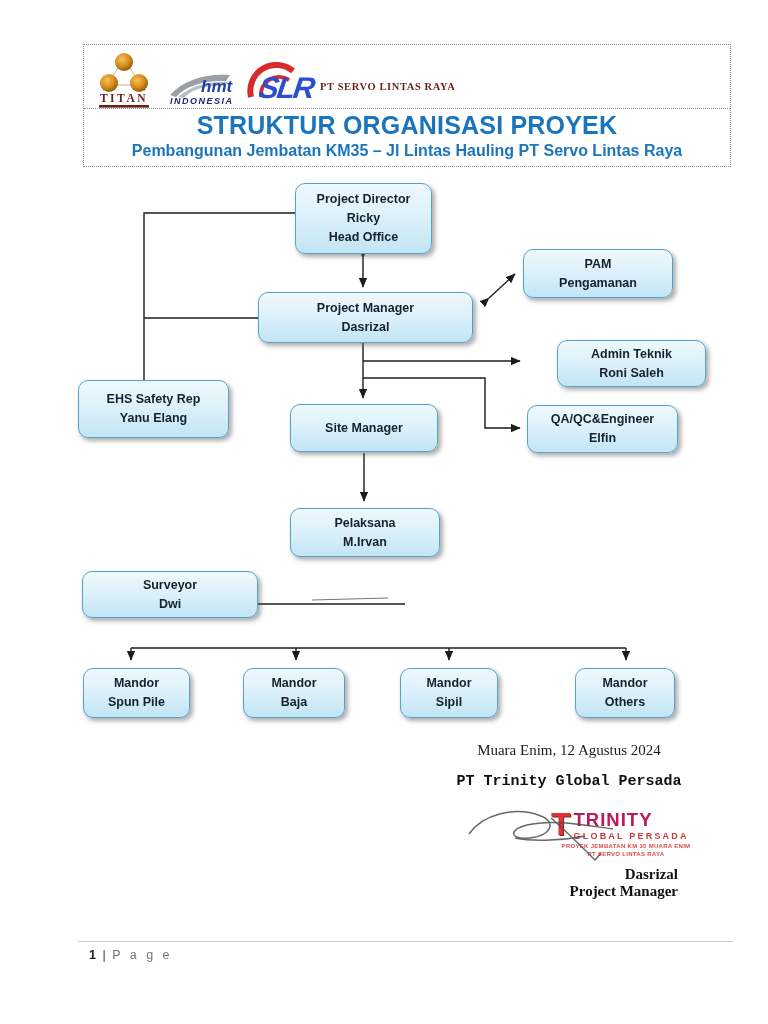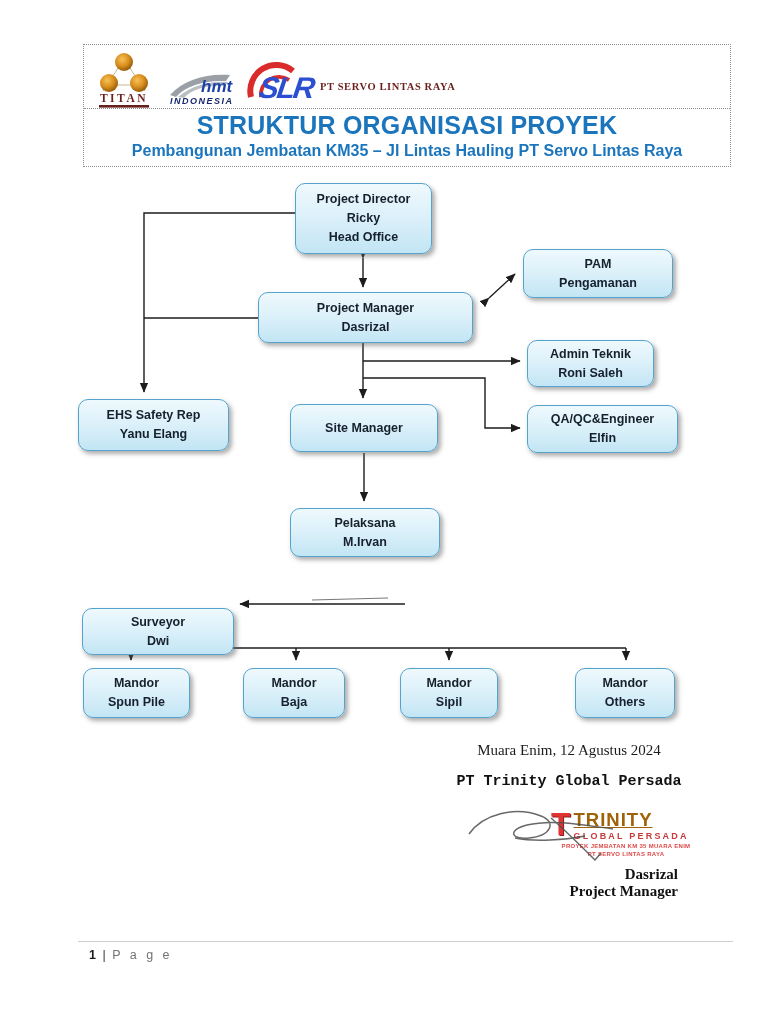--- a/index.html
+++ b/index.html
@@ -24,43 +24,43 @@
   
   .node{position:absolute;z-index:2;box-sizing:border-box;
         background:linear-gradient(180deg,#eef9fd 0%,#ddf1fa 45%,#c2e5f4 100%);
         border:1.6px solid #55a3cc;border-radius:10px;
         box-shadow:2.5px 3px 4px rgba(95,95,95,.5);
         display:flex;flex-direction:column;justify-content:center;
         font-weight:bold;font-size:12.5px;color:#16212d;line-height:1.5;text-align:center;}
   #nd-project-director{left:295px;top:183px;width:137px;height:71px}
   #nd-pam{left:523px;top:249px;width:150px;height:49px}
   #nd-project-manager{left:258px;top:292px;width:215px;height:51px}
-  #nd-admin-teknik{left:527px;top:340px;width:127px;height:47px}
-  #nd-ehs{left:78px;top:399px;width:151px;height:52px}
+  #nd-admin-teknik{left:557px;top:340px;width:149px;height:47px}
+  #nd-ehs{left:78px;top:380px;width:151px;height:58px}
   #nd-site-manager{left:290px;top:404px;width:148px;height:48px}
   #nd-qaqc{left:527px;top:405px;width:151px;height:48px}
   #nd-pelaksana{left:290px;top:508px;width:150px;height:49px}
-  #nd-surveyor{left:82px;top:608px;width:152px;height:47px}
+  #nd-surveyor{left:82px;top:571px;width:176px;height:47px}
   #nd-mandor-spun-pile{left:83px;top:668px;width:107px;height:50px}
   #nd-mandor-baja{left:243px;top:668px;width:102px;height:50px}
   #nd-mandor-sipil{left:400px;top:668px;width:98px;height:50px}
   #nd-mandor-others{left:575px;top:668px;width:100px;height:50px}
 
   .connectors{position:absolute;left:0;top:0;width:768px;height:1024px;z-index:1;pointer-events:none;}
 
   
   .sig-date{position:absolute;left:438px;top:742px;width:262px;text-align:center;
             font-family:"Liberation Serif",serif;font-size:15px;color:#1c1c1c;}
   .sig-company{position:absolute;left:438px;top:773px;width:262px;text-align:center;
                font-family:Liberation Mono, monospace;font-size:15px;font-weight:bold;color:#111;}
   .stamp{position:absolute;left:551px;top:811px;width:146px;z-index:2;}
   .stamp-row{display:flex;align-items:flex-start;}
   .stamp-t{font-family:"Liberation Sans",sans-serif;font-weight:bold;font-size:32px;
            color:#e03434;line-height:.85;margin-right:3px;text-shadow:1px 1px 0 #8f1d1d;}
-  .stamp-brand{font-weight:bold;font-size:18.5px;color:#a16207;letter-spacing:1px;line-height:1;text-decoration:underline;}
+  .stamp-brand{font-weight:bold;font-size:18.5px;color:#be185d;letter-spacing:1px;line-height:1;}
   .stamp-sub{font-weight:bold;font-size:9px;color:#c93a3a;letter-spacing:2.2px;line-height:1.4;}
   .stamp-tiny{font-weight:bold;font-size:6px;color:#e04848;text-align:center;line-height:1.35;
               letter-spacing:.3px;width:130px;margin-left:10px;}
   .sig-scribble{position:absolute;left:455px;top:798px;z-index:3;}
   .sig-name{position:absolute;left:460px;top:866px;width:218px;text-align:right;
             font-family:"Liberation Serif",serif;font-size:15px;font-weight:bold;color:#111;}
   .sig-title{position:absolute;left:460px;top:883px;width:218px;text-align:right;
              font-family:"Liberation Serif",serif;font-size:15px;font-weight:bold;color:#111;}
 
   

